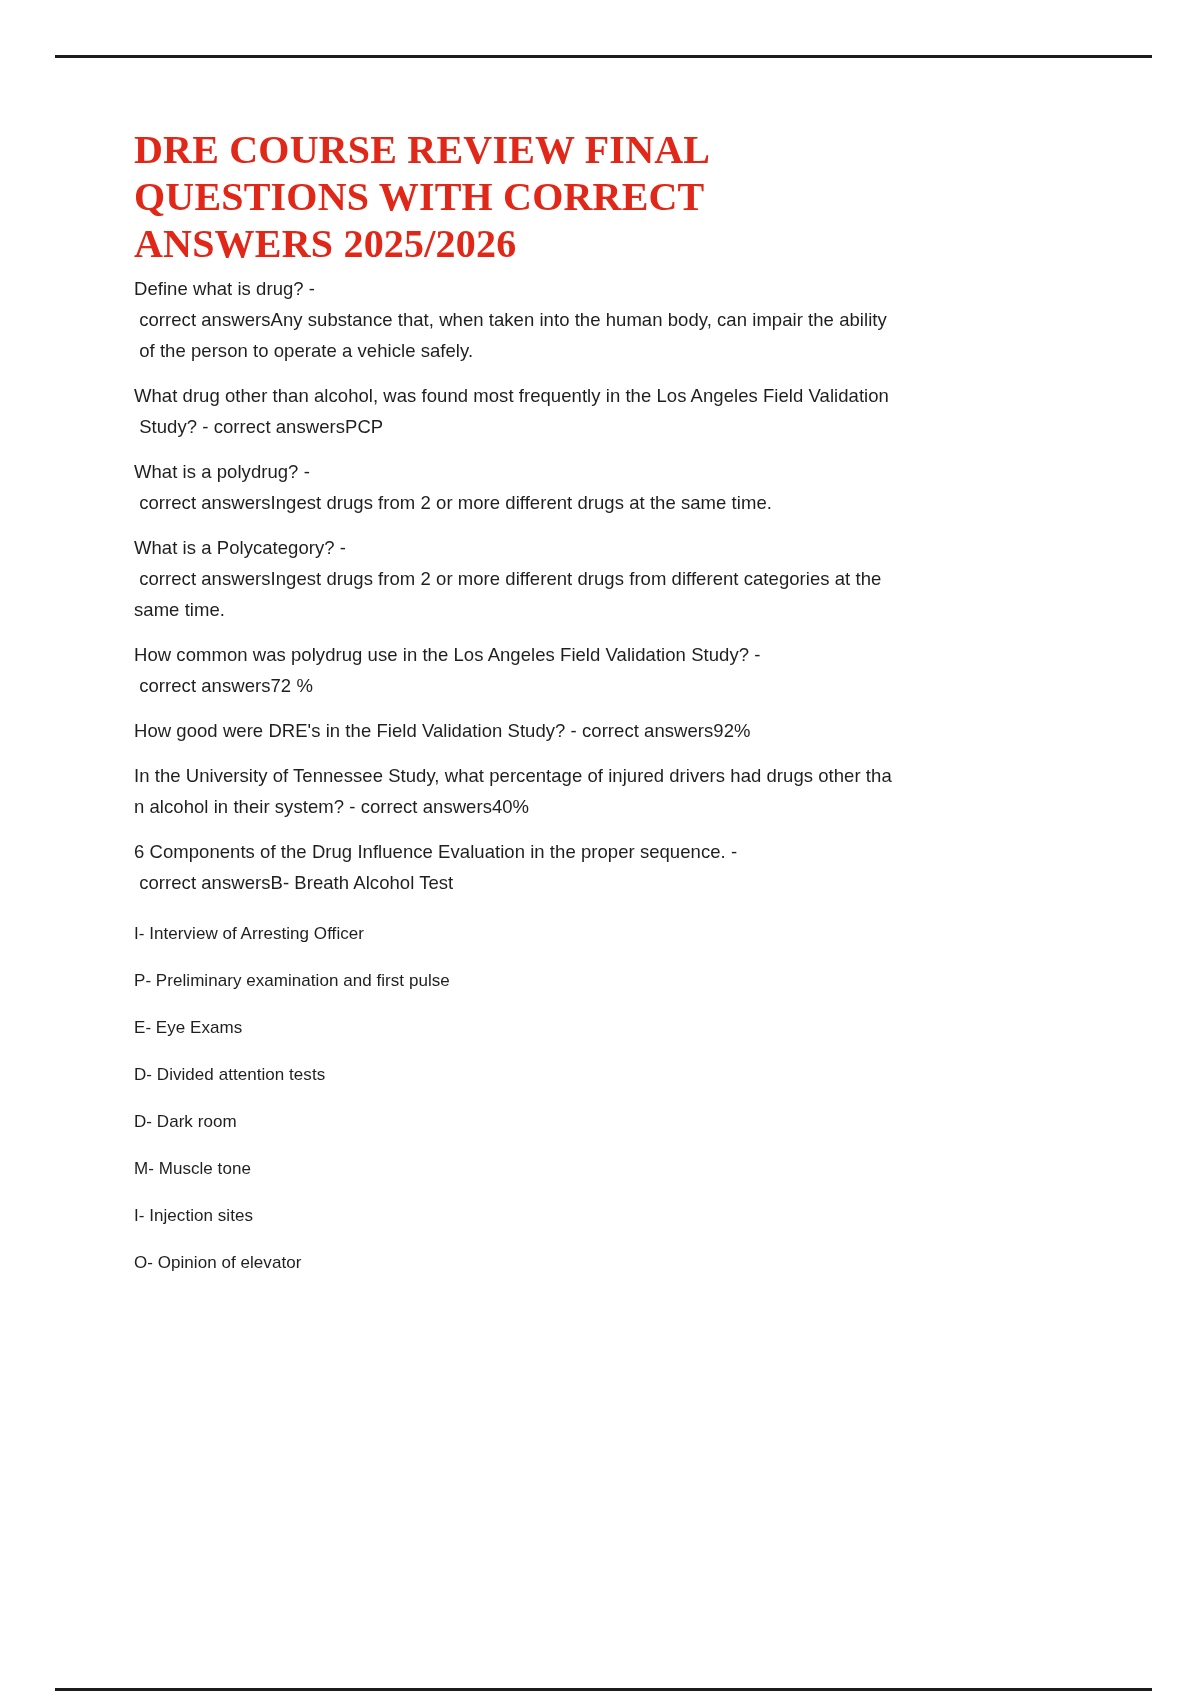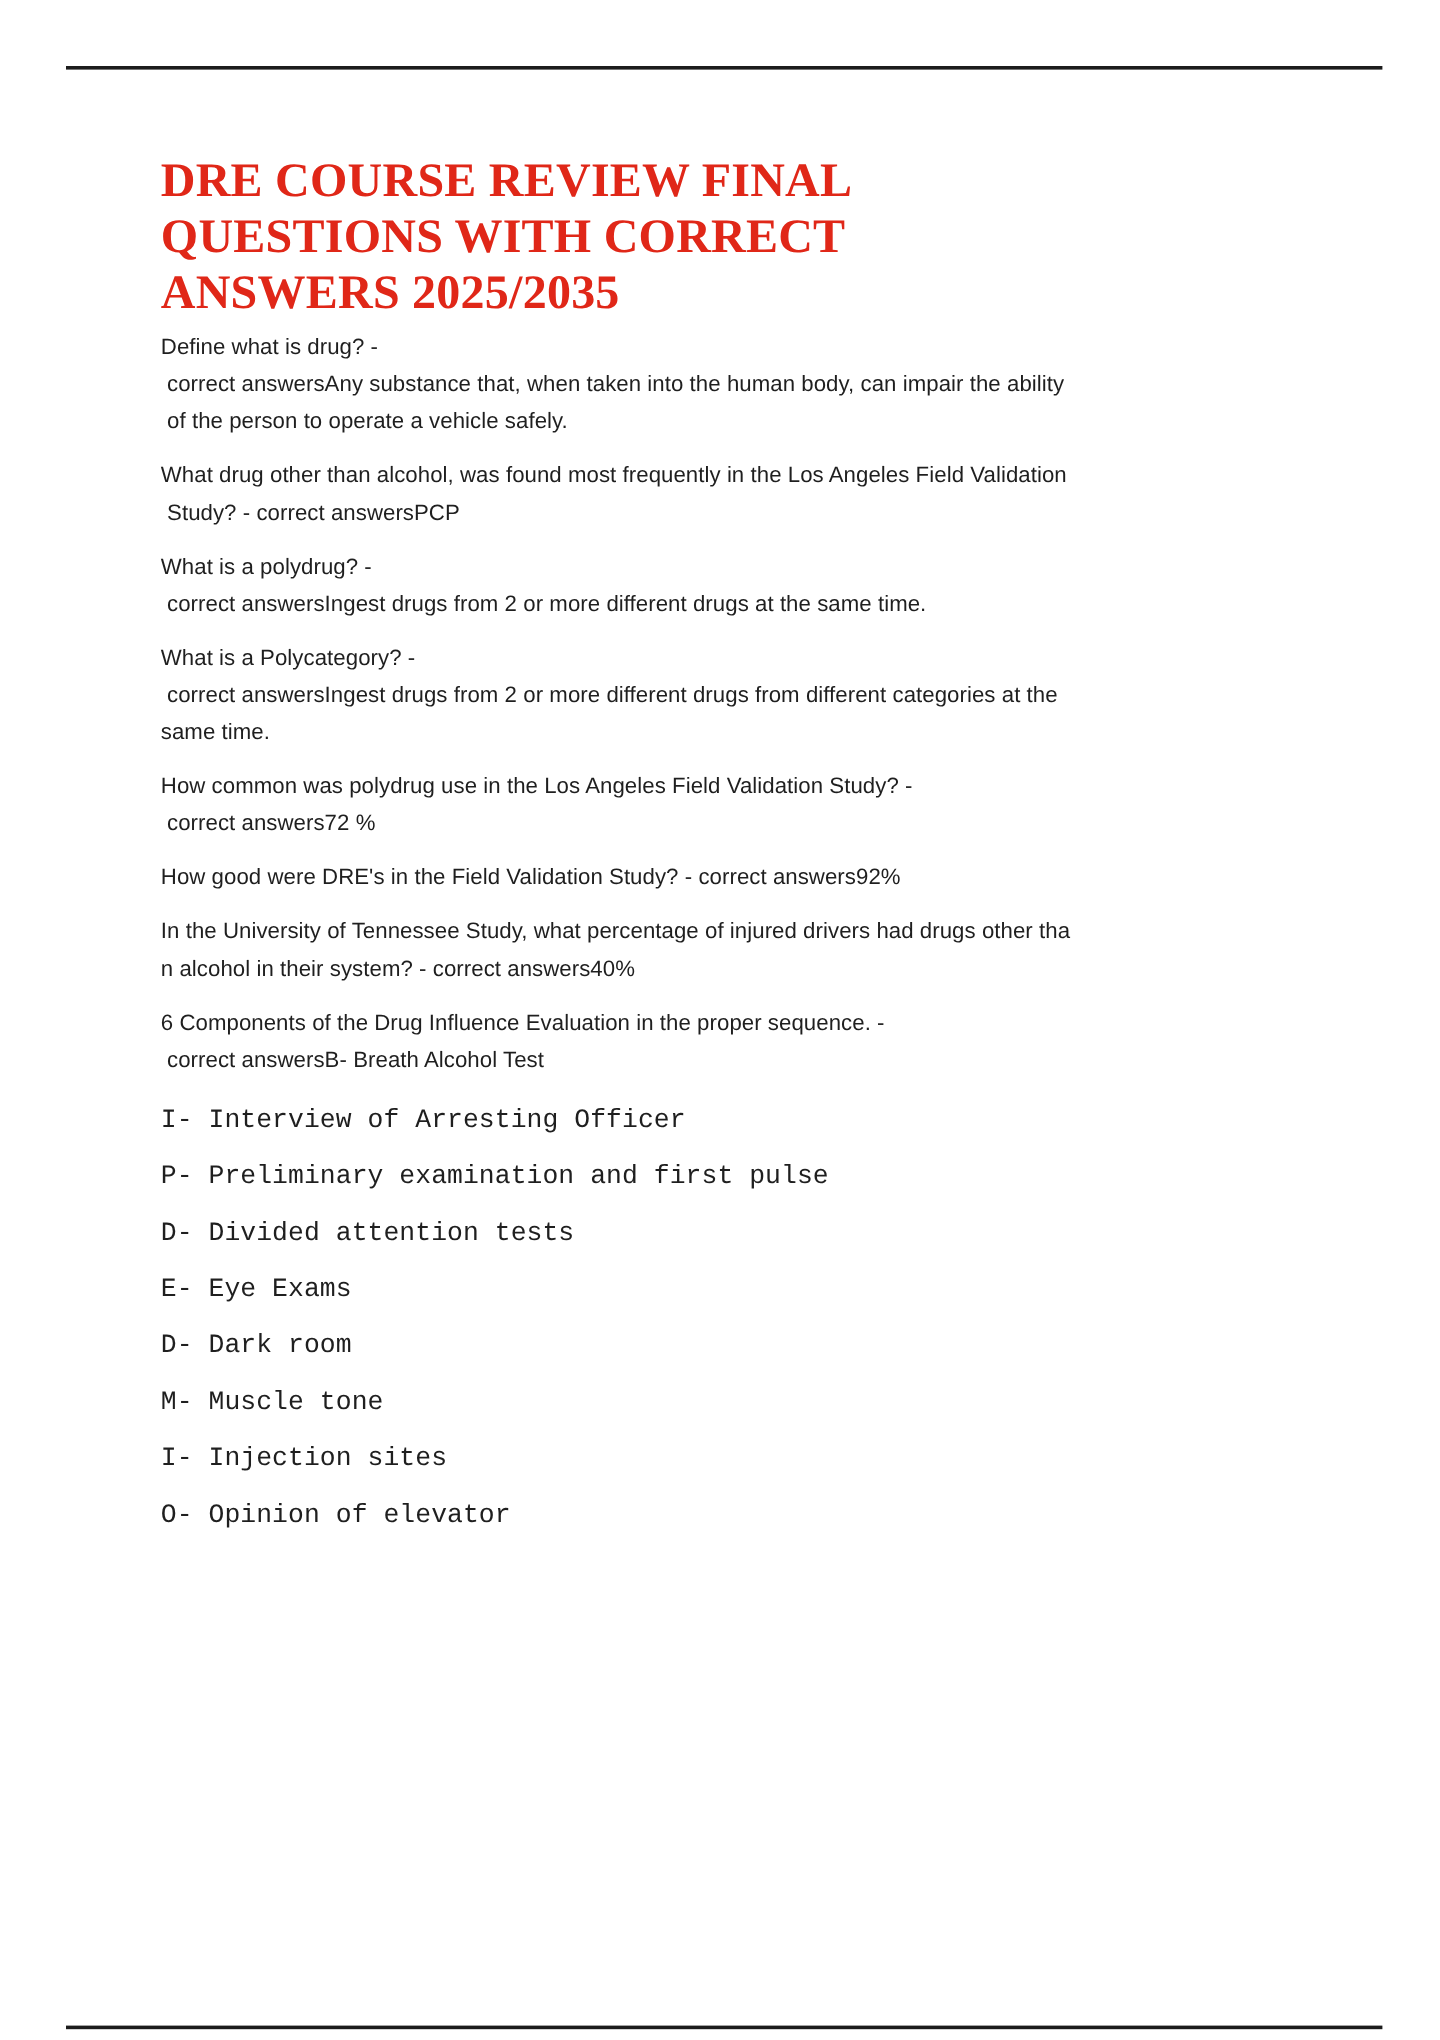--- a/index.html
+++ b/index.html
@@ -59,40 +59,39 @@
     line-height: 31px;
     color: #1f1f1f;
     letter-spacing: 0.05px;
     white-space: pre-wrap;
     word-wrap: break-word;
   }
   .qa-block.first { margin-top: 6px; }
 
   .list-line {
     margin: 0 0 16px 0;
-    font-size: 22px;
+    font-size: 17px;
     line-height: 31px;
     color: #1f1f1f;
     letter-spacing: 0.05px;
     white-space: pre-wrap;
-    font-family: Liberation Mono, monospace;
   }
 
   .spacer-10 { height: 10px; }
 </style>
 </head>
 <body>
 
 <div class="page">
 
   <div class="rule rule-top"></div>
 
   <div class="content">
 
-    <h1 class="doc-title">DRE COURSE REVIEW FINAL QUESTIONS WITH CORRECT ANSWERS 2025/2035</h1>
+    <h1 class="doc-title">DRE COURSE REVIEW FINAL QUESTIONS WITH CORRECT ANSWERS 2025/2026</h1>
 
     <div class="qa-block first">Define what is drug? -
  correct answersAny substance that, when taken into the human body, can impair the ability
  of the person to operate a vehicle safely.</div>
 
     <div class="qa-block">What drug other than alcohol, was found most frequently in the Los Angeles Field Validation
  Study? - correct answersPCP</div>
 
     <div class="qa-block">What is a polydrug? -
  correct answersIngest drugs from 2 or more different drugs at the same time.</div>
@@ -111,23 +110,23 @@
 
     <div class="qa-block">6 Components of the Drug Influence Evaluation in the proper sequence. -
  correct answersB- Breath Alcohol Test</div>
 
     <div class="spacer-10"></div>
 
     <div class="list-line">I- Interview of Arresting Officer</div>
 
     <div class="list-line">P- Preliminary examination and first pulse</div>
 
+    <div class="list-line">E- Eye Exams</div>
+
     <div class="list-line">D- Divided attention tests</div>
-
-    <div class="list-line">E- Eye Exams</div>
 
 
     <div class="list-line">D- Dark room</div>
 
     <div class="list-line">M- Muscle tone</div>
 
     <div class="list-line">I- Injection sites</div>
 
 
     <div class="list-line">O- Opinion of elevator</div>

